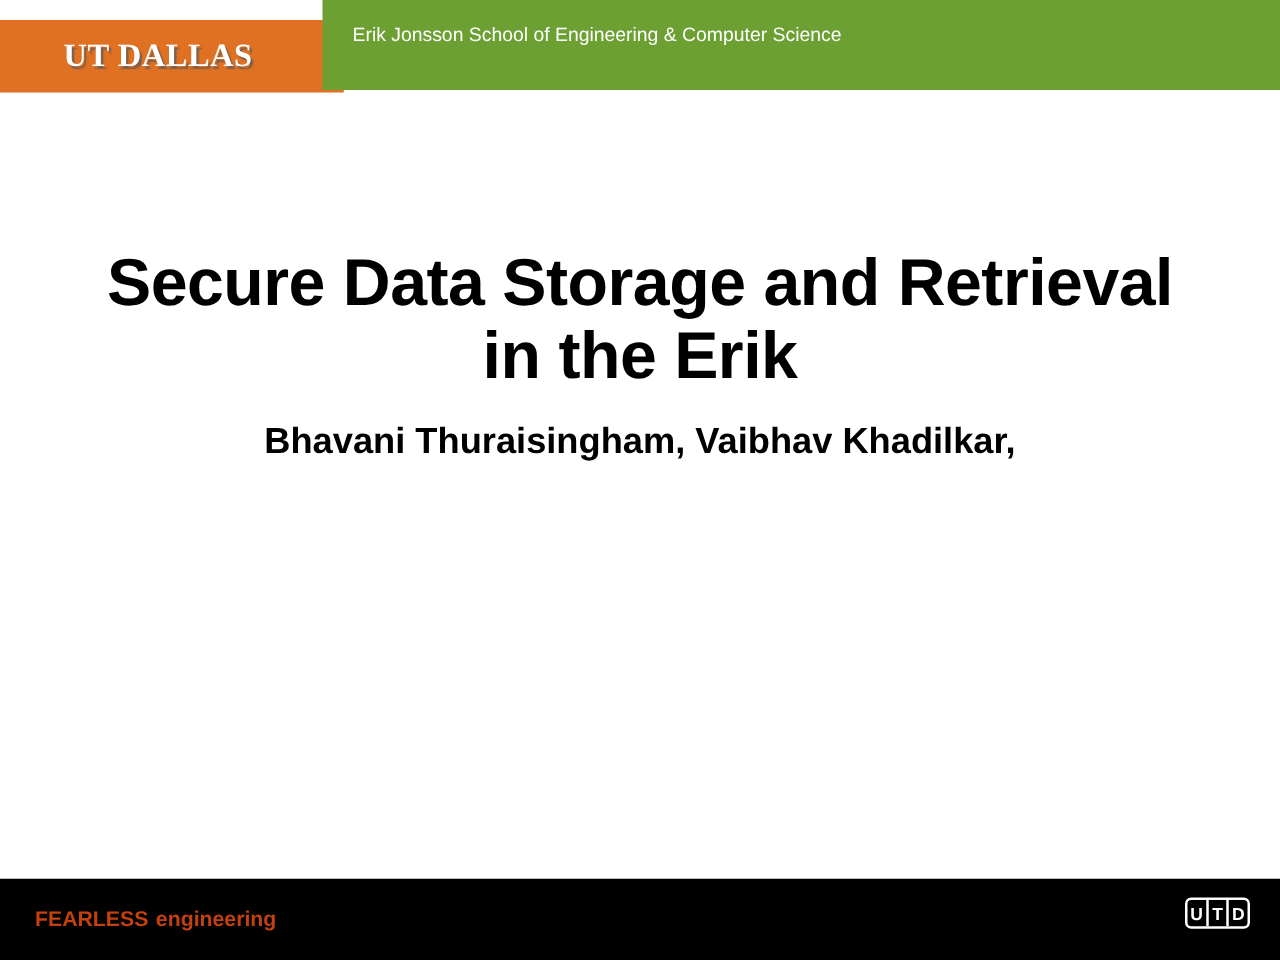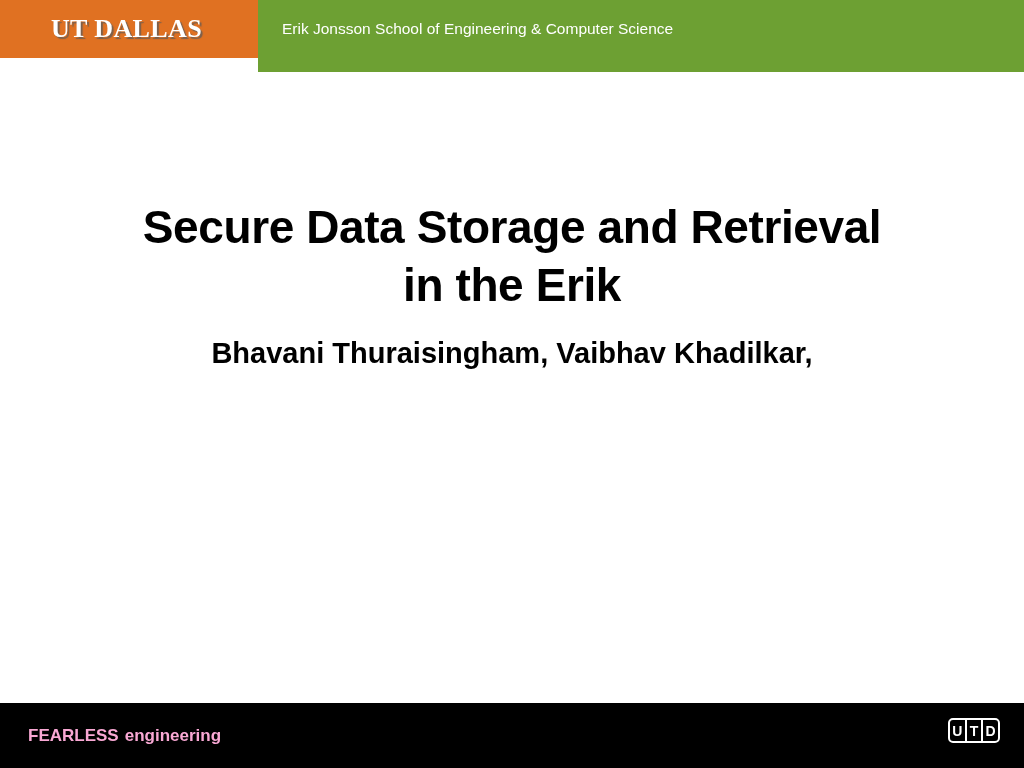--- a/index.html
+++ b/index.html
@@ -23,21 +23,21 @@
   
   .header {
     position: absolute;
     top: 0;
     left: 0;
     width: 1024px;
     height: 58px;
   }
   .brand-bar {
     position: absolute;
-    top: 0;
+    top: 16px;
     left: 0;
     width: 275px;
     height: 58px;
     background: #E07122;
   }
   .brand-wordmark {
     position: absolute;
     left: 0;
     top: 0;
     width: 253px;
@@ -86,21 +86,21 @@
   .title-block {
     position: absolute;
     top: 140px;
     left: 62px;
     width: 900px;
     text-align: center;
   }
   .title-line {
     font-family: "Liberation Sans", sans-serif;
     font-weight: bold;
-    font-size: 46px;
+    font-size: 53px;
     line-height: 58px;
     color: #000000;
     letter-spacing: -0.4px;
     white-space: nowrap;
   }
   .authors-block {
     position: absolute;
     top: 276px;
     left: 62px;
     width: 900px;
@@ -124,21 +124,21 @@
     height: 65px;
     background: #000000;
   }
   .footer-tagline {
     position: absolute;
     left: 28px;
     top: 0;
     height: 65px;
     display: flex;
     align-items: center;
-    color: #f9a8d4;
+    color: #c2410c;
     font-family: "Liberation Sans", sans-serif;
     font-size: 17px;
     white-space: nowrap;
   }
   .footer-tagline .strong {
     font-weight: bold;
   }
   .footer-tagline .light {
     font-weight: bold;
     margin-left: 6px;

